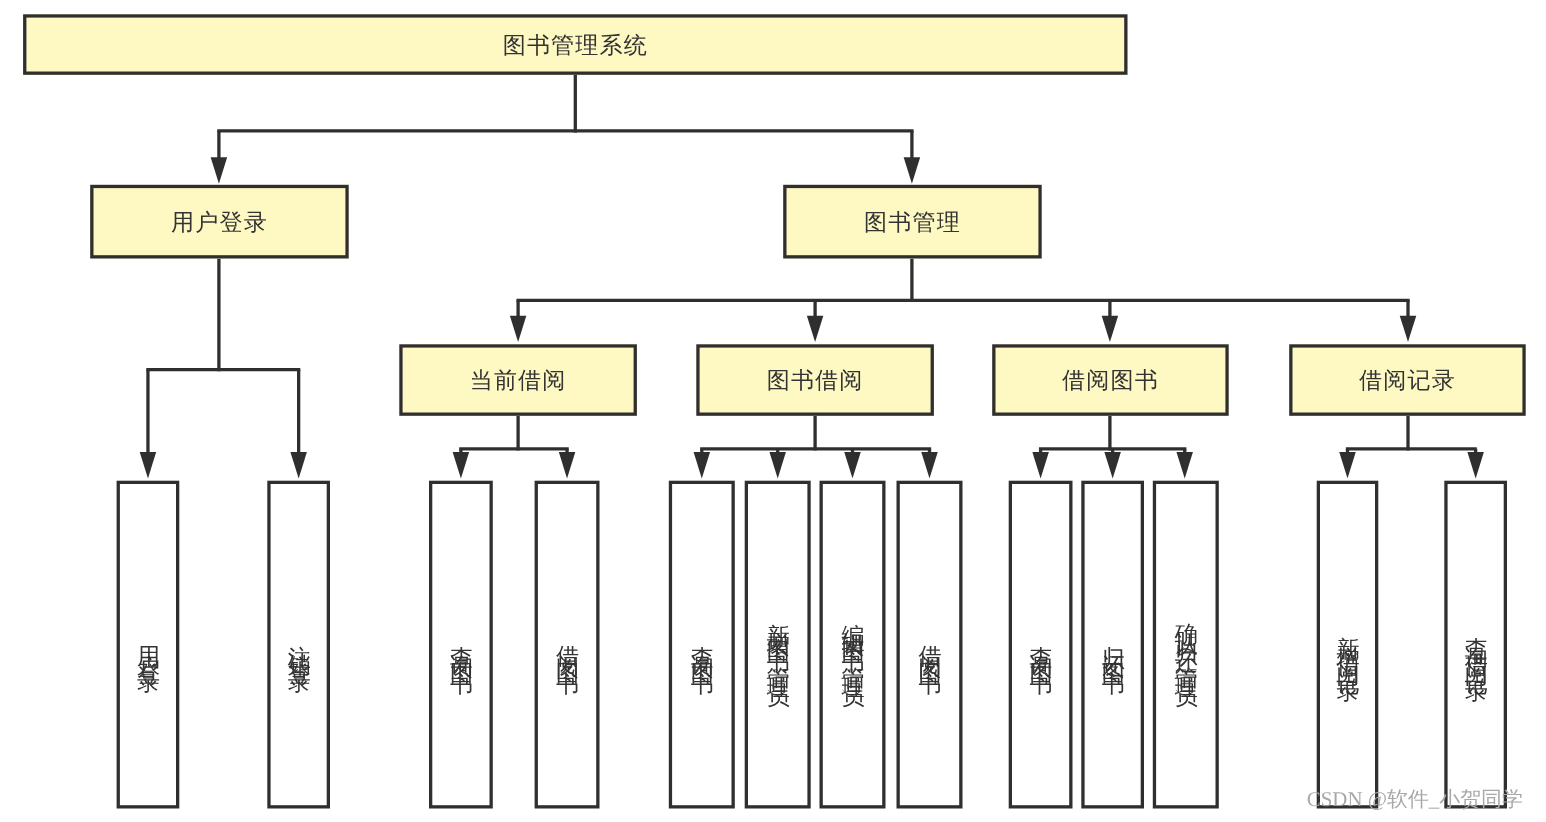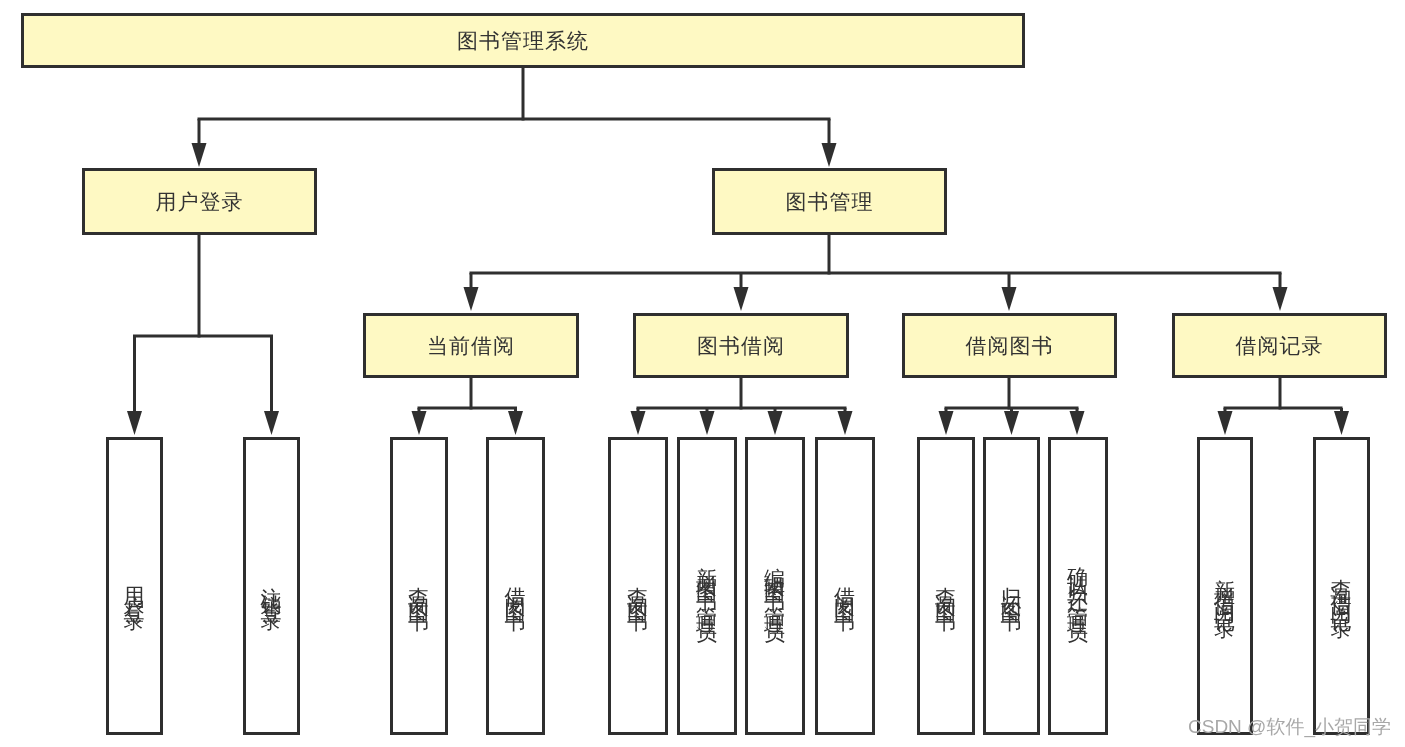--- a/index.html
+++ b/index.html
@@ -48,20 +48,21 @@
     white-space: nowrap;
   }
   .watermark {
     position: absolute;
     left: 1188px;
     top: 714px;
     font-size: 19px;
     color: #a8a8a8;
     white-space: nowrap;
     z-index: 5;
+    font-family: Liberation Serif, serif;
   }
 </style>
 </head>
 <body>
 
 <div class="canvas">
 
   <svg class="connectors" viewBox="0 0 1405 747" xmlns="http://www.w3.org/2000/svg">
     <defs>
       <path id="ah" d="M -7.5 0 L 7.5 0 L 0 24 Z" fill="#2f2f2f" stroke="none"></path>

